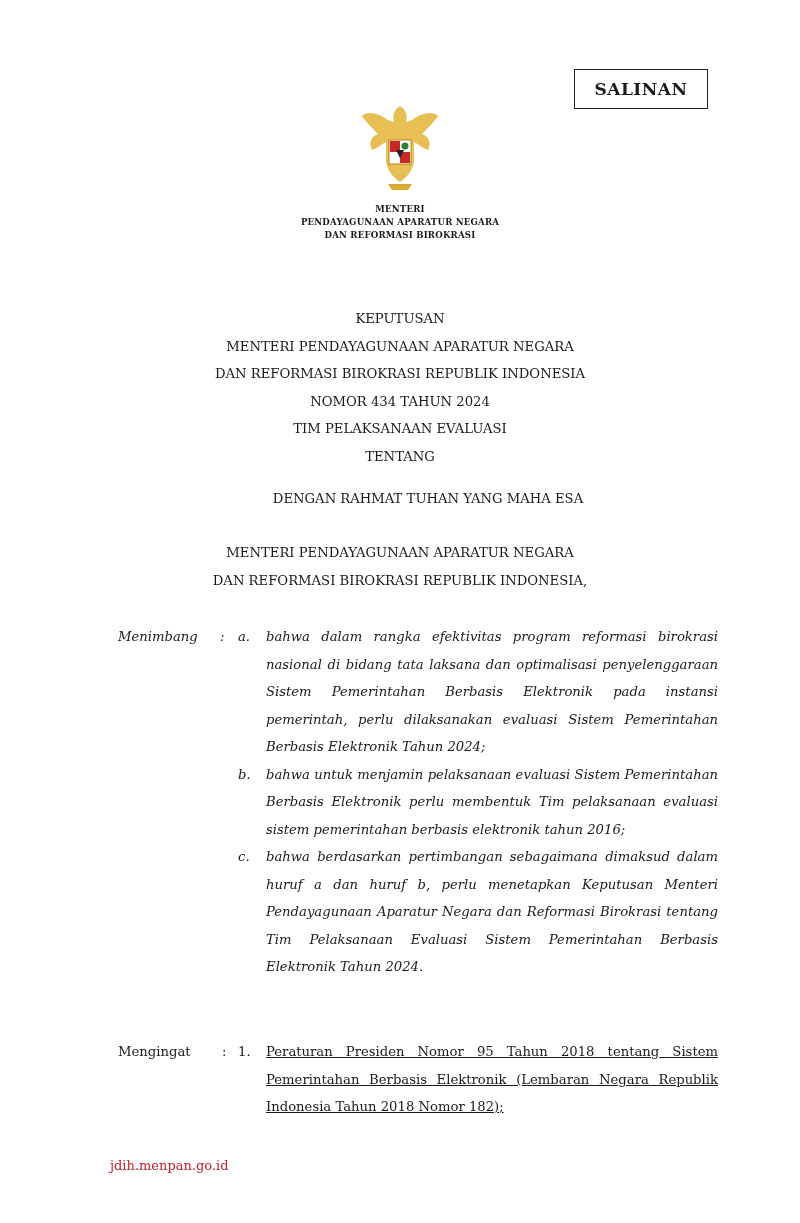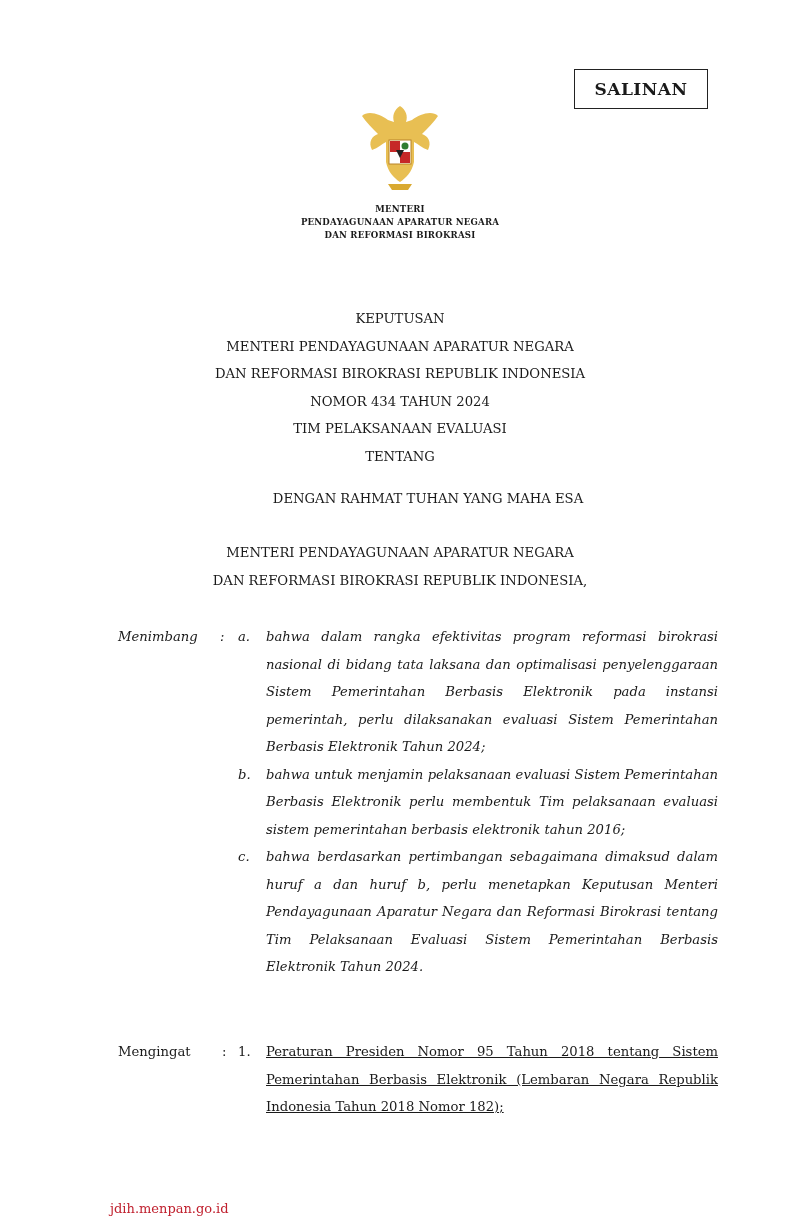--- a/index.html
+++ b/index.html
@@ -14,21 +14,21 @@
     .title-block { position: absolute; left: 0; width: 800px; top: 274px; text-align: center;
       font-size: 13.2px; line-height: 27.5px; margin-top: 31px; }
     .grace { position: absolute; left: 0; width: 800px; top: 491px; text-align: center; font-size: 13.2px; padding-left: 28px; }
     .minister { position: absolute; left: 0; width: 800px; top: 539px; text-align: center; font-size: 13.2px; line-height: 27.5px; }
     .section { position: absolute; left: 118px; width: 600px; font-size: 13.2px; line-height: 27.5px; }
     .sec-label { position: absolute; left: 0; top: 0; }
     .sec-colon { position: absolute; top: 0; }
     .item { position: relative; padding-left: 148px; }
     .item-marker { position: absolute; left: 120px; top: 0; }
     .item-text { display: block; text-align: justify; text-align-last: left; }
-    .footer-link { position: absolute; left: 110px; top: 1158px; font-size: 13px; color: #c0212f; text-decoration: none; margin-top: 43px; }
+    .footer-link { position: absolute; left: 110px; top: 1158px; font-size: 13px; color: #c0212f; text-decoration: none; }
   </style>
 </head>
 <body>
 
 <div class="salinan">SALINAN</div>
 
 <svg class="emblem" viewBox="0 0 84 92">
   <path d="M42 6 C36 10 34 16 36 22 L30 20 C22 14 10 10 4 16 C8 22 14 28 20 34 C14 36 10 42 14 50 C20 48 24 44 28 42 L28 62 C30 72 36 78 42 82 C48 78 54 72 56 62 L56 42 C60 44 64 48 70 50 C74 42 70 36 64 34 C70 28 76 22 80 16 C74 10 62 14 54 20 L48 22 C50 16 48 10 42 6 Z" fill="#e5b840" opacity="0.9"></path>
   <path d="M30 84 L54 84 L50 90 L34 90 Z" fill="#d9a930"></path>
   <rect x="31" y="40" width="22" height="24" fill="#ffffff" stroke="#b8842a" stroke-width="1"></rect>

